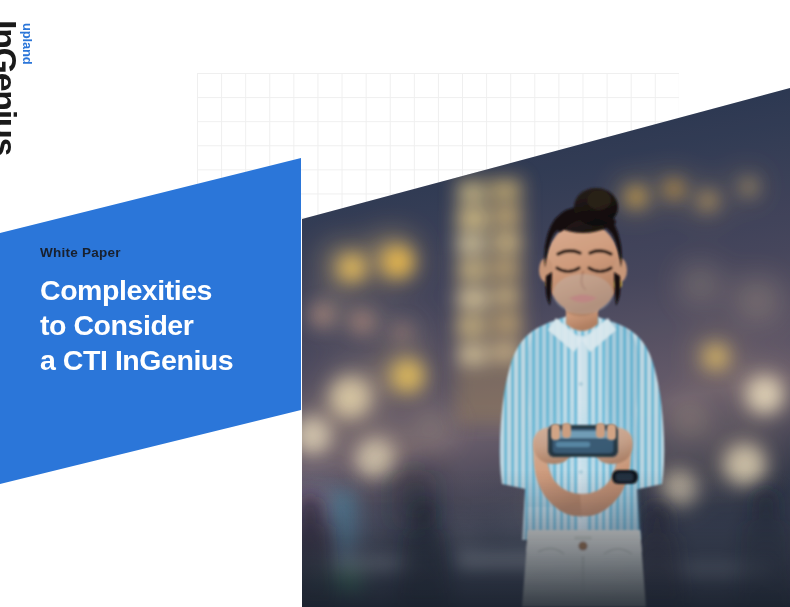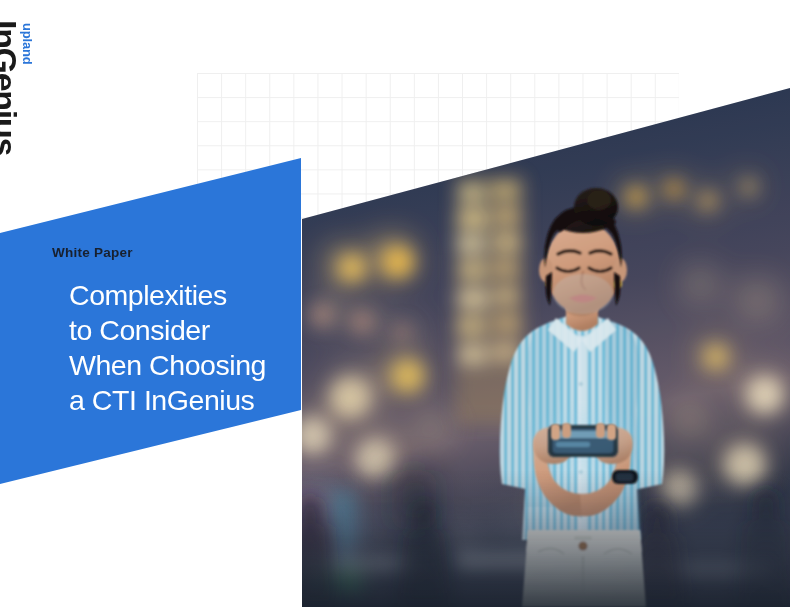--- a/index.html
+++ b/index.html
@@ -94,36 +94,36 @@
     font-size: 34px;
     font-weight: bold;
     letter-spacing: -1.3px;
     line-height: 1;
     color: #1a1a1a;
   }
 
   
   .headline {
     position: absolute;
-    left: 52px;
+    left: 40px;
     top: 246px;
     width: 250px;
   }
   .eyebrow {
     font-size: 13.5px;
     font-weight: bold;
     letter-spacing: 0.25px;
     color: #18202e;
     margin: 0 0 12px 0;
     line-height: 1.1;
   }
   .title {
-    margin: 17px;
+    margin: 0;
     font-size: 28.5px;
-    font-weight: normal;
+    font-weight: bold;
     line-height: 35px;
     letter-spacing: -0.45px;
     color: #ffffff;
   }
   .title .tline { display: block; white-space: nowrap; }
 </style>
 </head>
 <body>
 
 <div id="cover">
@@ -439,18 +439,17 @@
         <span class="logo-ingenius" style="color: rgb(26, 26, 26);">InGenius</span>
       </span>
     </div>
   </div>
 
   <div class="headline">
     <p class="eyebrow" style="color: rgb(24, 32, 46);">White Paper</p>
     <h1 class="title" style="color: rgb(255, 255, 255);">
       <span class="tline">Complexities</span>
       <span class="tline">to Consider</span>
-      <span class="tline">When Choosing</span>
       <span class="tline">a CTI InGenius</span>
     </h1>
   </div>
 
 </div>
 
 </body></html>

